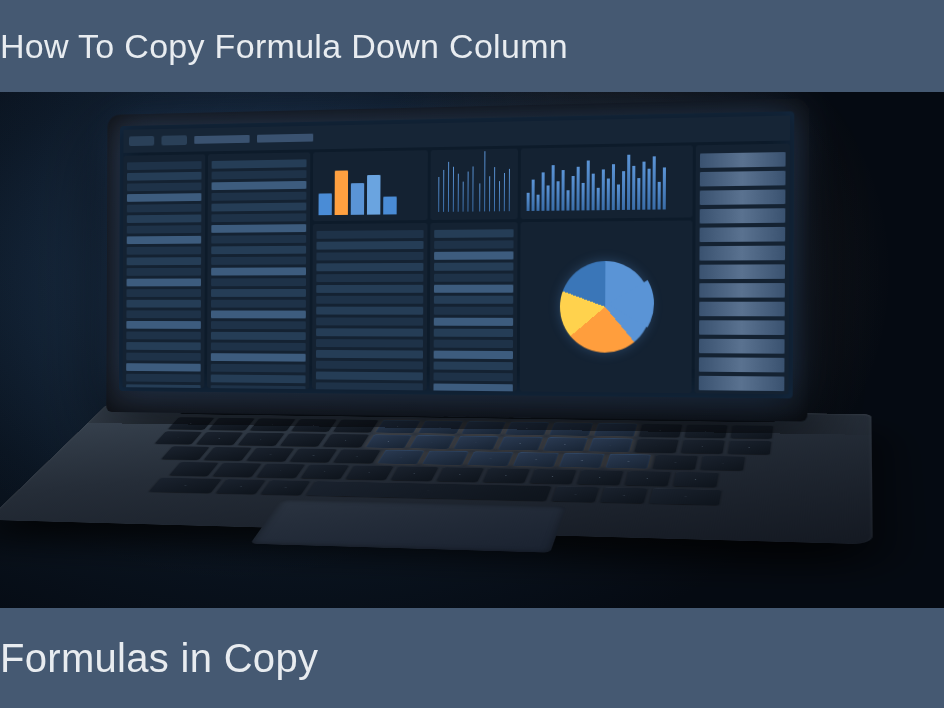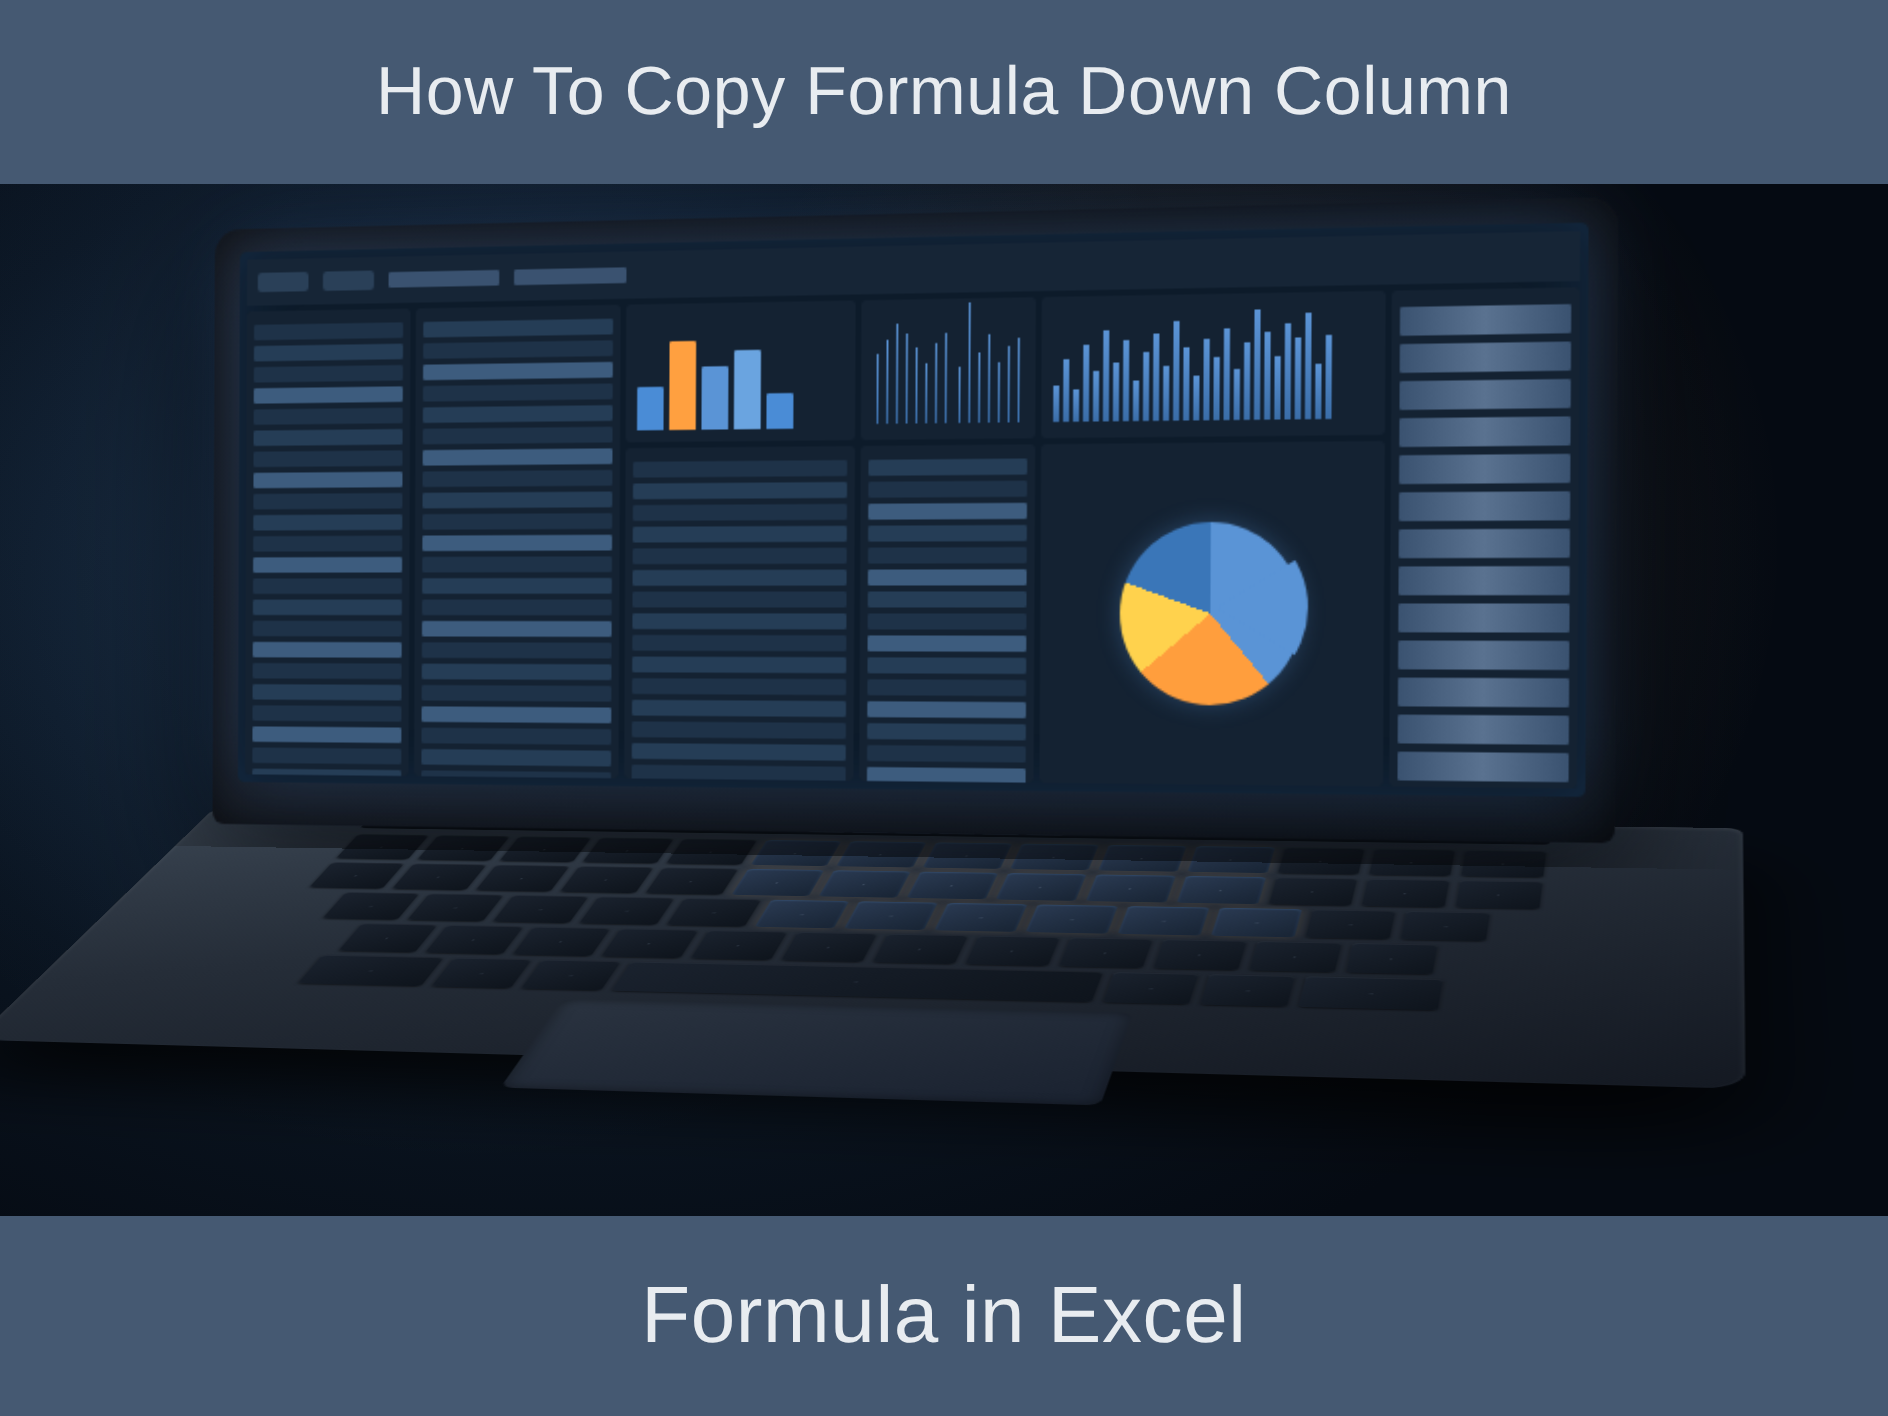--- a/index.html
+++ b/index.html
@@ -9,21 +9,21 @@
       font-family: 'Segoe UI', Tahoma, Geneva, Verdana, sans-serif;
       background: #000;
       overflow: hidden;
     }
     .banner {
       background: #455972;
       color: #e8ecf0;
       text-align: center;
       display: flex;
       align-items: center;
-      justify-content: center;
+      justify-content: flex-start;
       font-weight: 400;
     }
     .banner-top {
       height: 92px;
       font-size: 34px;
       letter-spacing: 0.3px;
     }
     .banner-bottom {
       height: 100px;
       font-size: 40px;
@@ -449,14 +449,14 @@
             <div class="key">·</div>
             <div class="key wide">·</div>
           </div>
         </div>
       <div class="trackpad"></div>
     </div>
   </div>
 </div>
 
 <div class="banner banner-bottom">
-  <span>Formula in Excel</span>
+  <span>Formulas in Copy</span>
 </div>
 
 </body></html>

